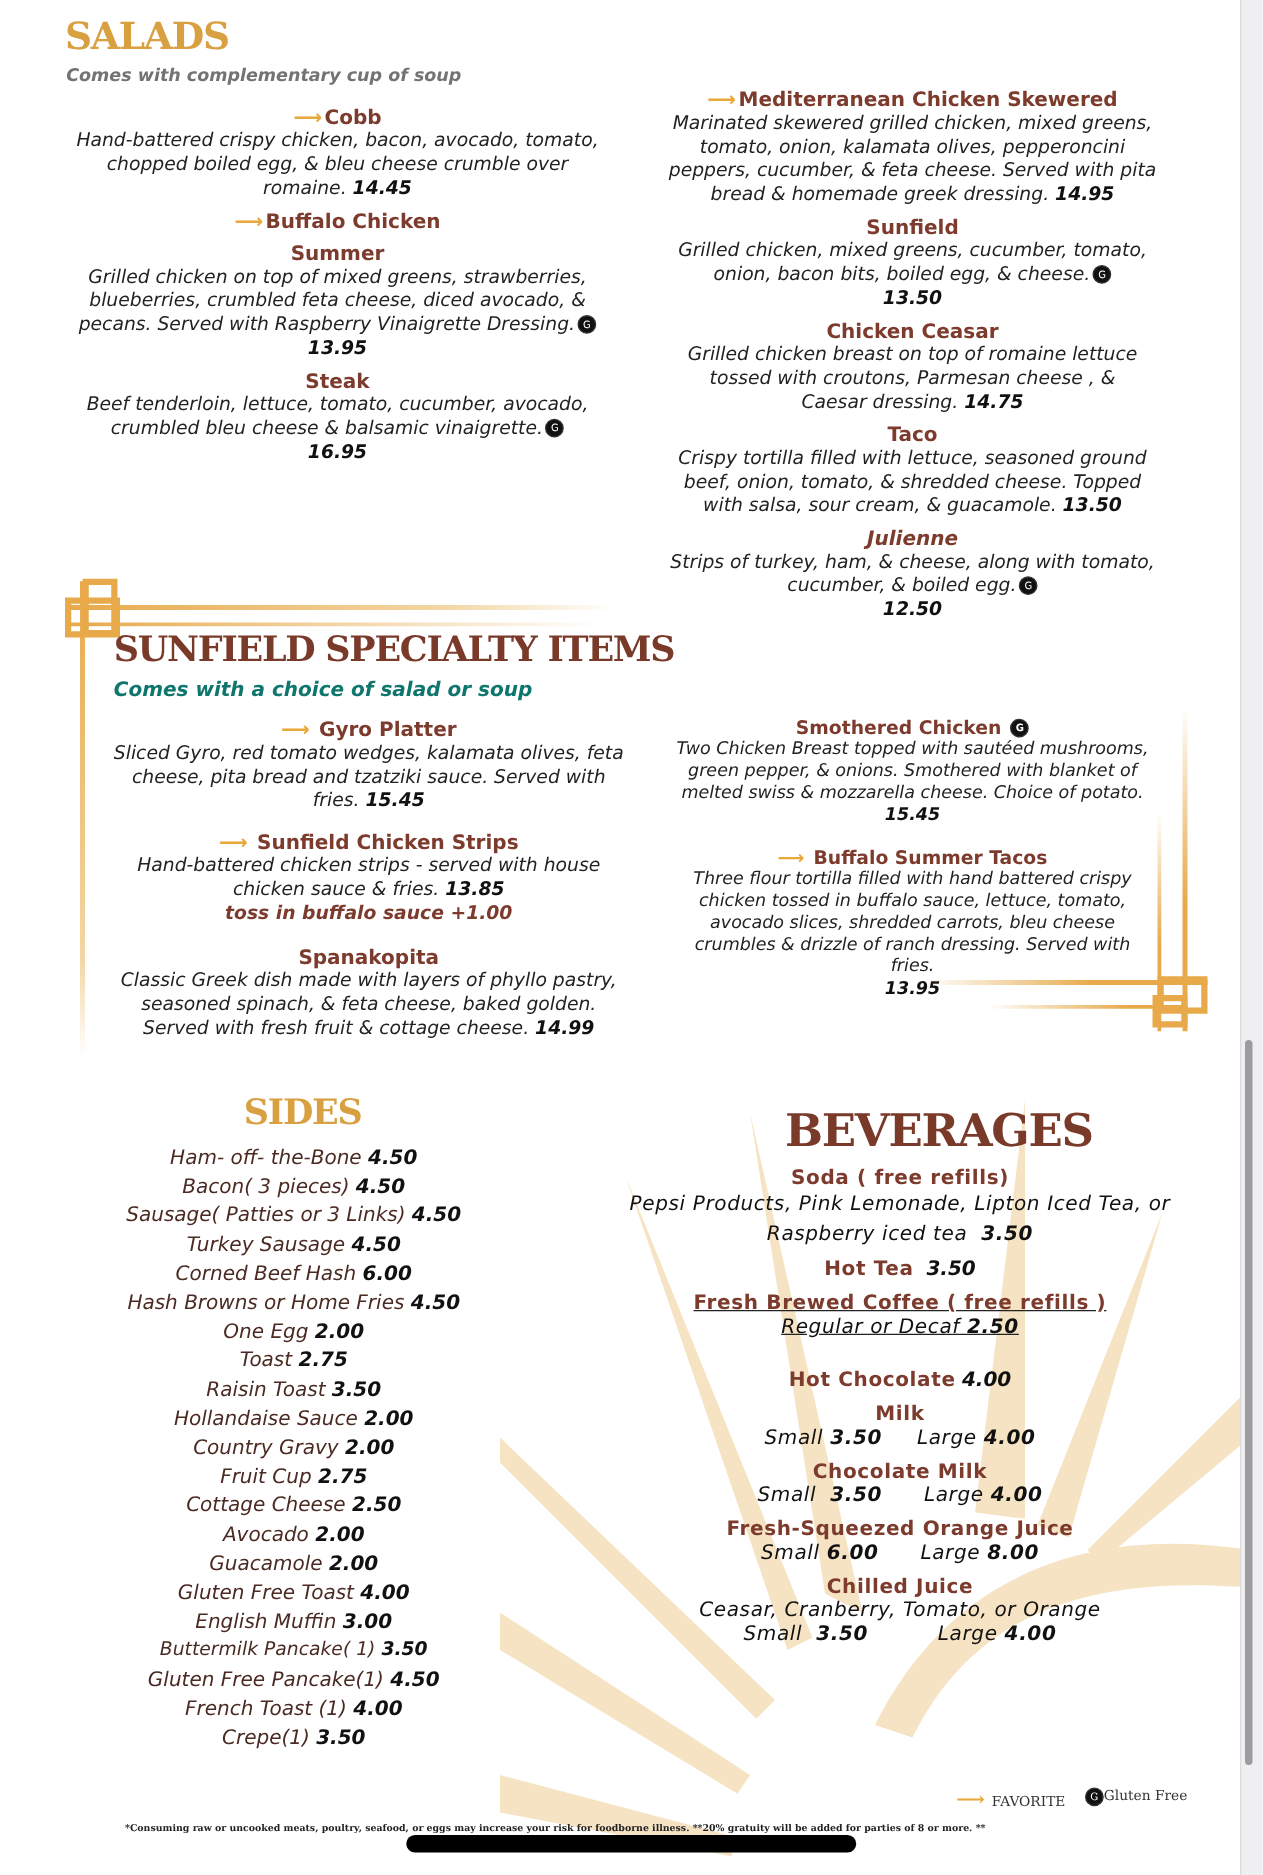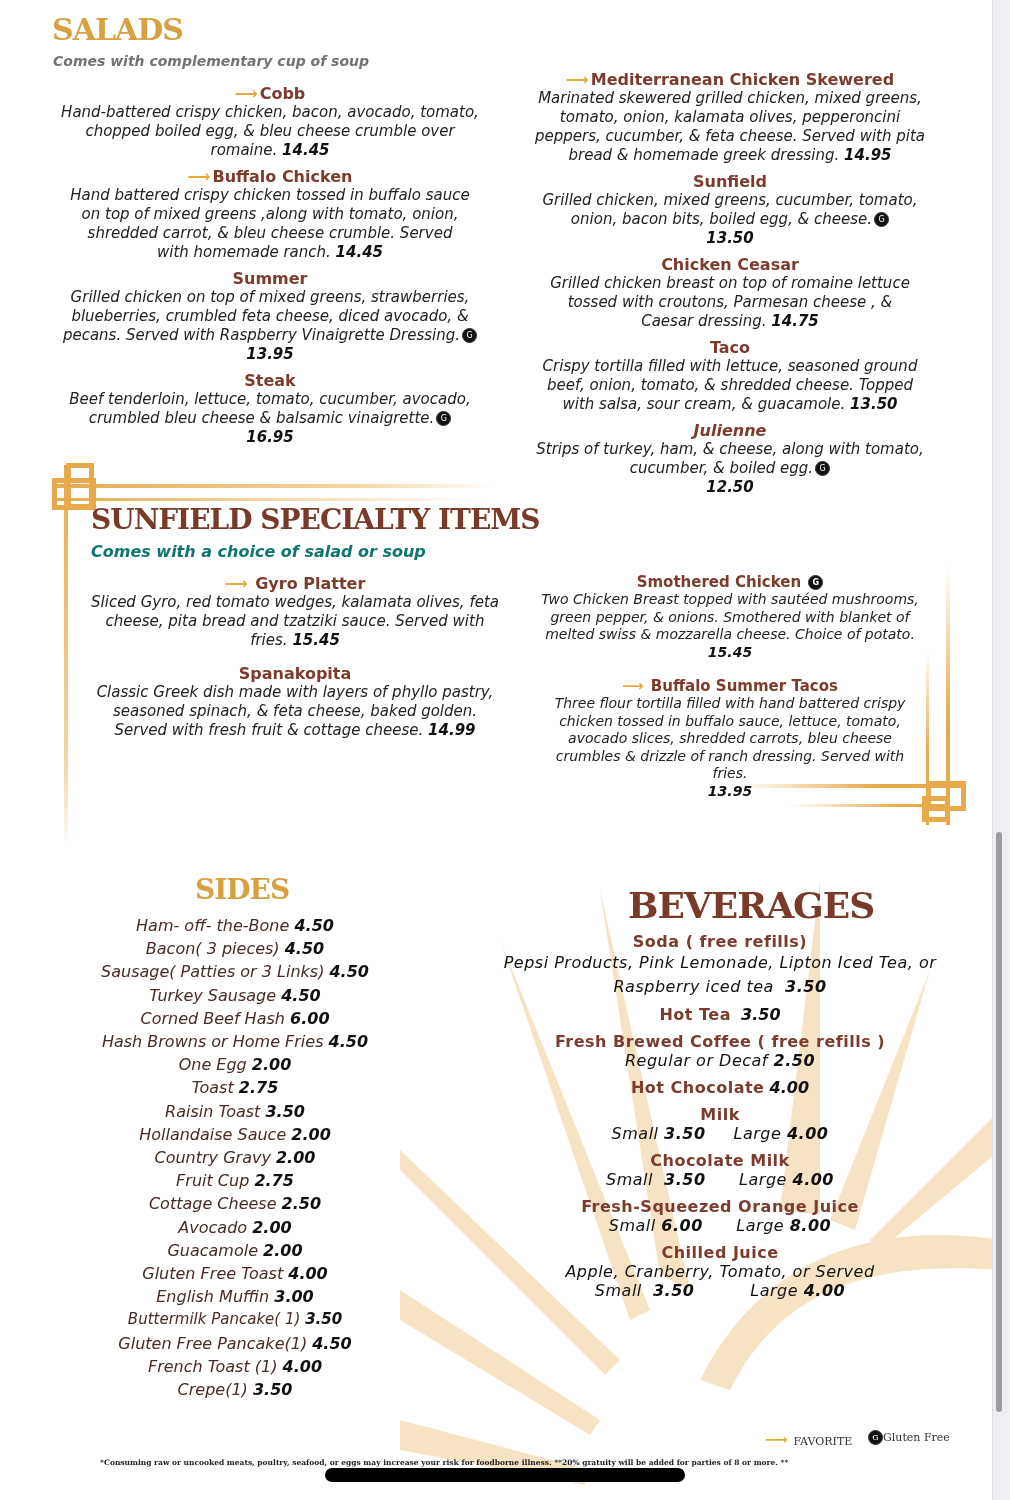--- a/index.html
+++ b/index.html
@@ -65,21 +65,20 @@
   <div class="salads-title serif-title gold">SALADS</div>
   <div class="salads-sub">Comes with complementary cup of soup</div>
 
   <div class="block" style="left:60px; top:84px; width:420px;">
     <div class="item">
       <div class="dish"><span class="arrow">⟶</span><span>Cobb</span></div>
       <div class="desc"><span>Hand-battered crispy chicken, bacon, avocado, tomato, chopped boiled egg, &amp; bleu cheese crumble over romaine.</span> <span class="price">14.45</span></div>
     </div>
     <div class="item">
       <div class="dish"><span class="arrow">⟶</span><span>Buffalo Chicken</span></div>
-      <div class="desc" style="padding:0 10px;"><span>Hand battered crispy chicken tossed in buffalo sauce on top of mixed greens ,along with tomato, onion, shredded carrot, &amp; bleu cheese crumble. Served with homemade ranch.</span> <span class="price">14.45</span></div>
     </div>
     <div class="item">
       <div class="dish">Summer</div>
       <div class="desc"><span>Grilled chicken on top of mixed greens, strawberries, blueberries, crumbled feta cheese, diced avocado, &amp; pecans. Served with Raspberry Vinaigrette Dressing.</span><span class="gf">G</span><br><span class="price">13.95</span></div>
     </div>
     <div class="item">
       <div class="dish">Steak</div>
       <div class="desc"><span>Beef tenderloin, lettuce, tomato, cucumber, avocado, crumbled bleu cheese &amp; balsamic vinaigrette.</span><span class="gf">G</span><br><span class="price">16.95</span></div>
     </div>
   </div>
@@ -115,20 +114,25 @@
     <div class="frame-tl-v" style="left:52px; top:498px; width:430px; height:3px; background:linear-gradient(90deg,#e7a94a,rgba(255,255,255,0));"></div>
   </div>
 
   <div class="spec-title serif-title brown">SUNFIELD SPECIALTY ITEMS</div>
   <div class="spec-sub">Comes with a choice of salad or soup</div>
 
   <div class="block" style="left:85px; top:574px; width:420px;">
     <div class="item" style="margin-bottom:14px;">
       <div class="dish"><span class="arrow">⟶</span> <span>Gyro Platter</span></div>
       <div class="desc"><span>Sliced Gyro, red tomato wedges, kalamata olives, feta cheese, pita bread and tzatziki sauce. Served with fries.</span> <span class="price">15.45</span></div>
+    </div>
+    <div class="item" style="margin-bottom:16px;">
+      <div class="dish"><span class="arrow">⟶</span> <span>Sunfield Chicken Strips</span></div>
+      <div class="desc" style="padding:0 20px;"><span>Hand-battered chicken strips - served with house chicken sauce &amp; fries.</span> <span class="price">13.85</span></div>
+      <div class="desc" style="color:#7d3b2d; font-weight:bold;">toss in buffalo sauce +1.00</div>
     </div>
     <div class="item">
       <div class="dish">Spanakopita</div>
       <div class="desc"><span>Classic Greek dish made with layers of phyllo pastry, seasoned spinach, &amp; feta cheese, baked golden. Served with fresh fruit &amp; cottage cheese.</span> <span class="price">14.99</span></div>
     </div>
   </div>
 
   <div class="block" style="left:540px; top:573px; width:380px;">
     <div class="item" style="margin-bottom:16px;">
       <div class="dish" style="font-size:15px;"><span>Smothered Chicken</span> <span class="gf">G</span></div>
@@ -177,42 +181,42 @@
   <div class="bev-title serif-title brown">BEVERAGES</div>
   <div class="block bev" style="left:500px; top:932px; width:440px;">
     <div style="margin-bottom:6px;">
       <div class="bev-name">Soda ( free refills)</div>
       <div class="bev-desc" style="line-height:24px;">Pepsi Products, Pink Lemonade, Lipton Iced Tea, or</div>
       <div class="bev-desc" style="line-height:24px;"><span>Raspberry iced tea</span>&nbsp; <span class="price">3.50</span></div>
     </div>
     <div style="margin-bottom:8px;">
       <span class="bev-name">Hot Tea</span>&nbsp; <span class="price" style="font-size:16px;">3.50</span>
     </div>
-    <div style="margin-bottom:8px;">
+    <div style="margin-bottom:24px;text-decoration:underline;">
       <div class="bev-name">Fresh Brewed Coffee ( free refills )</div>
       <div class="bev-desc"><span>Regular or Decaf</span> <span class="price">2.50</span></div>
     </div>
     <div style="margin-bottom:8px;">
       <span class="bev-name">Hot Chocolate</span> <span class="price" style="font-size:16px;">4.00</span>
     </div>
     <div style="margin-bottom:8px;">
       <div class="bev-name">Milk</div>
       <div class="bev-desc"><span>Small</span> <span class="price">3.50</span>&nbsp;&nbsp;&nbsp;&nbsp; <span>Large</span> <span class="price">4.00</span></div>
     </div>
     <div style="margin-bottom:8px;">
       <div class="bev-name">Chocolate Milk</div>
       <div class="bev-desc"><span>Small</span>&nbsp; <span class="price">3.50</span>&nbsp;&nbsp;&nbsp;&nbsp;&nbsp; <span>Large</span> <span class="price">4.00</span></div>
     </div>
     <div style="margin-bottom:8px;">
       <div class="bev-name">Fresh-Squeezed Orange Juice</div>
       <div class="bev-desc"><span>Small</span> <span class="price">6.00</span>&nbsp;&nbsp;&nbsp;&nbsp;&nbsp; <span>Large</span> <span class="price">8.00</span></div>
     </div>
     <div>
       <div class="bev-name">Chilled Juice</div>
-      <div class="bev-desc">Apple, Cranberry, Tomato, or Served</div>
+      <div class="bev-desc">Ceasar, Cranberry, Tomato, or Orange</div>
       <div class="bev-desc"><span>Small</span>&nbsp; <span class="price">3.50</span>&nbsp;&nbsp;&nbsp;&nbsp;&nbsp;&nbsp;&nbsp;&nbsp;&nbsp; <span>Large</span> <span class="price">4.00</span></div>
     </div>
   </div>
 
   <div class="footer-note">*Consuming raw or uncooked meats, poultry, seafood, or eggs  may increase your risk for foodborne illness. **20% gratuity will be added for parties of 8 or more. **</div>
   <div class="legend" style="left:765px;">
     <span class="arrow" style="font-size:16px;">⟶</span> <span>FAVORITE</span>
   </div>
   <div class="legend" style="left:868px;">
     <span class="gf" style="margin-left:0;">G</span><span>Gluten Free</span>

